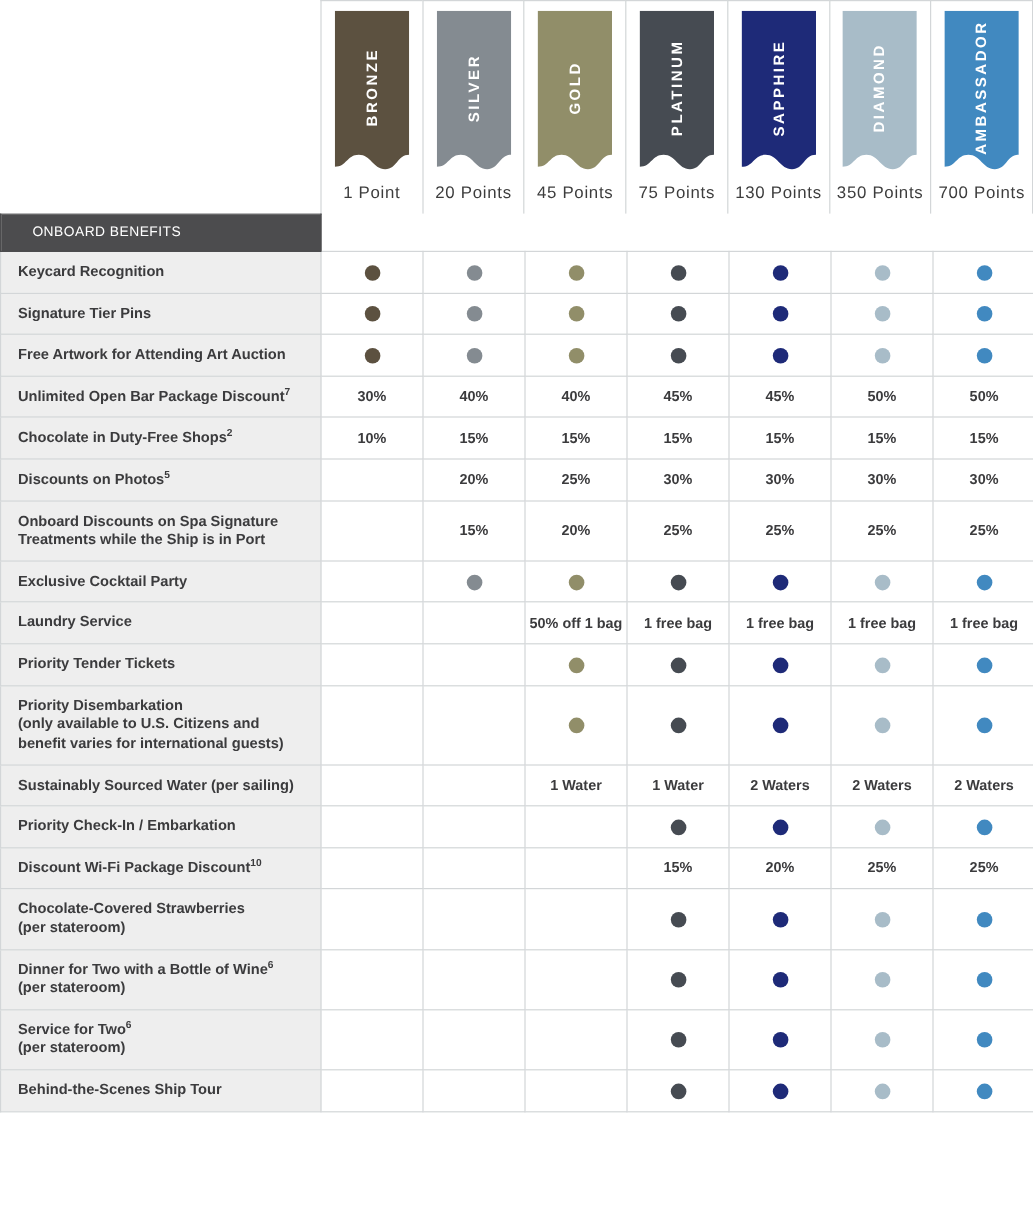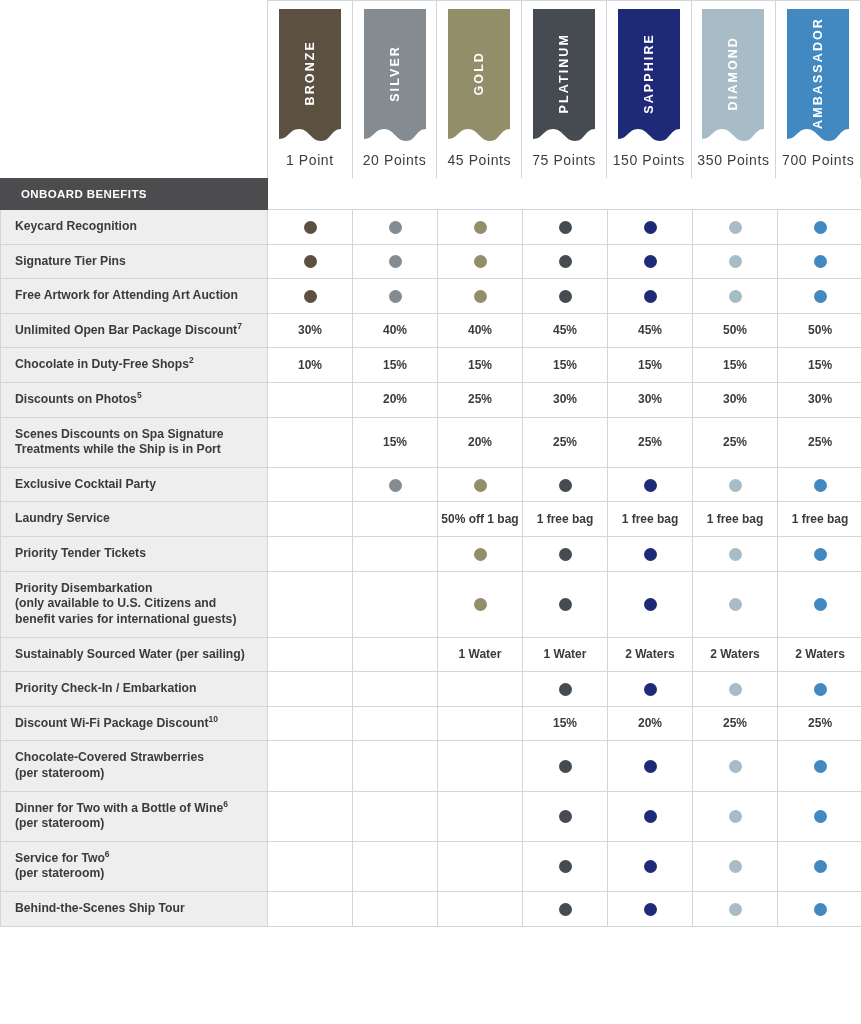--- a/index.html
+++ b/index.html
@@ -101,23 +101,23 @@
   }
   .tbl td {
     border: 1px solid #d3d6d8;
     vertical-align: middle;
   }
 
   .section-head td {
     background: #4c4c4e;
     color: #ffffff;
     font-size: 11.5px;
-    font-weight: bold;
+    font-weight: normal;
     letter-spacing: 0.4px;
-    padding: 9px 20px;
+    padding: 9px 26px;
     border: 1px solid #4c4c4e;
     text-transform: uppercase;
   }
   .section-head td.blank {
     background: #ffffff;
     border-left: 1px solid #d3d6d8;
     border-top: 0;
     border-bottom: 1px solid #d3d6d8;
     border-right: 1px solid #d3d6d8;
   }
@@ -205,21 +205,21 @@
         </div>
         <div class="banner-cell">
           <div class="ribbon-wrap">
             <svg class="ribbon" viewBox="0 0 62 136" preserveAspectRatio="none">
               <path d="M0,0 H62 V120 C52,120 52,132 42,132 C32,132 30,120 20,120 C10,120 10,130 0,130 Z" fill="#1e2a78"></path>
             </svg>
             <div class="ribbon-label">
               <span>SAPPHIRE</span>
             </div>
           </div>
-          <div class="points">150 Points</div>
+          <div class="points">130 Points</div>
         </div>
         <div class="banner-cell">
           <div class="ribbon-wrap">
             <svg class="ribbon" viewBox="0 0 62 136" preserveAspectRatio="none">
               <path d="M0,0 H62 V120 C52,120 52,132 42,132 C32,132 30,120 20,120 C10,120 10,130 0,130 Z" fill="#a8bcc8"></path>
             </svg>
             <div class="ribbon-label">
               <span>DIAMOND</span>
             </div>
           </div>
@@ -309,21 +309,21 @@
           <td class="lbl"><span>Discounts on Photos</span><sup>5</sup></td>
           <td class="val"></td>
           <td class="val">20%</td>
           <td class="val">25%</td>
           <td class="val">30%</td>
           <td class="val">30%</td>
           <td class="val">30%</td>
           <td class="val">30%</td>
         </tr>
         <tr>
-          <td class="lbl"><span>Scenes Discounts on Spa Signature</span><br><span>Treatments while the Ship is in Port</span></td>
+          <td class="lbl"><span>Onboard Discounts on Spa Signature</span><br><span>Treatments while the Ship is in Port</span></td>
           <td class="val"></td>
           <td class="val">15%</td>
           <td class="val">20%</td>
           <td class="val">25%</td>
           <td class="val">25%</td>
           <td class="val">25%</td>
           <td class="val">25%</td>
         </tr>
         <tr>
           <td class="lbl"><span>Exclusive Cocktail Party</span></td>

